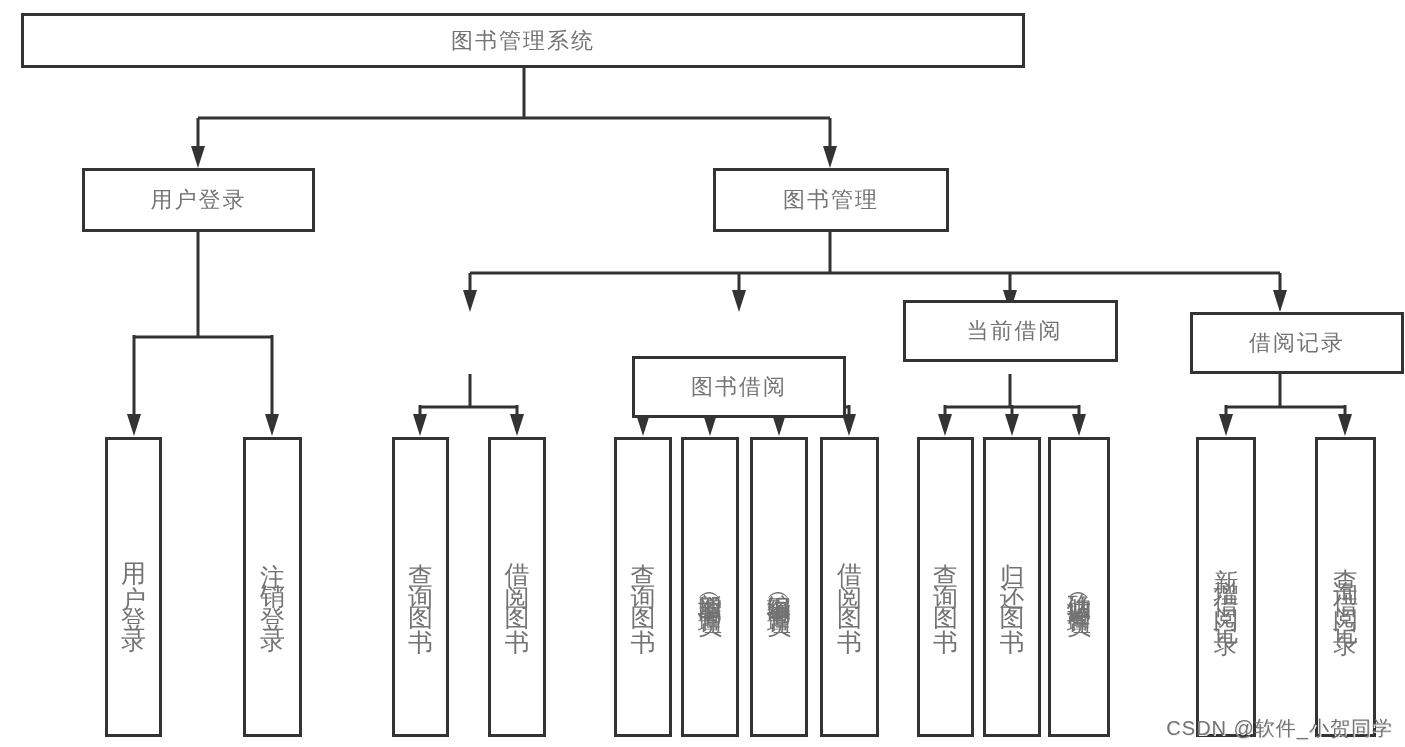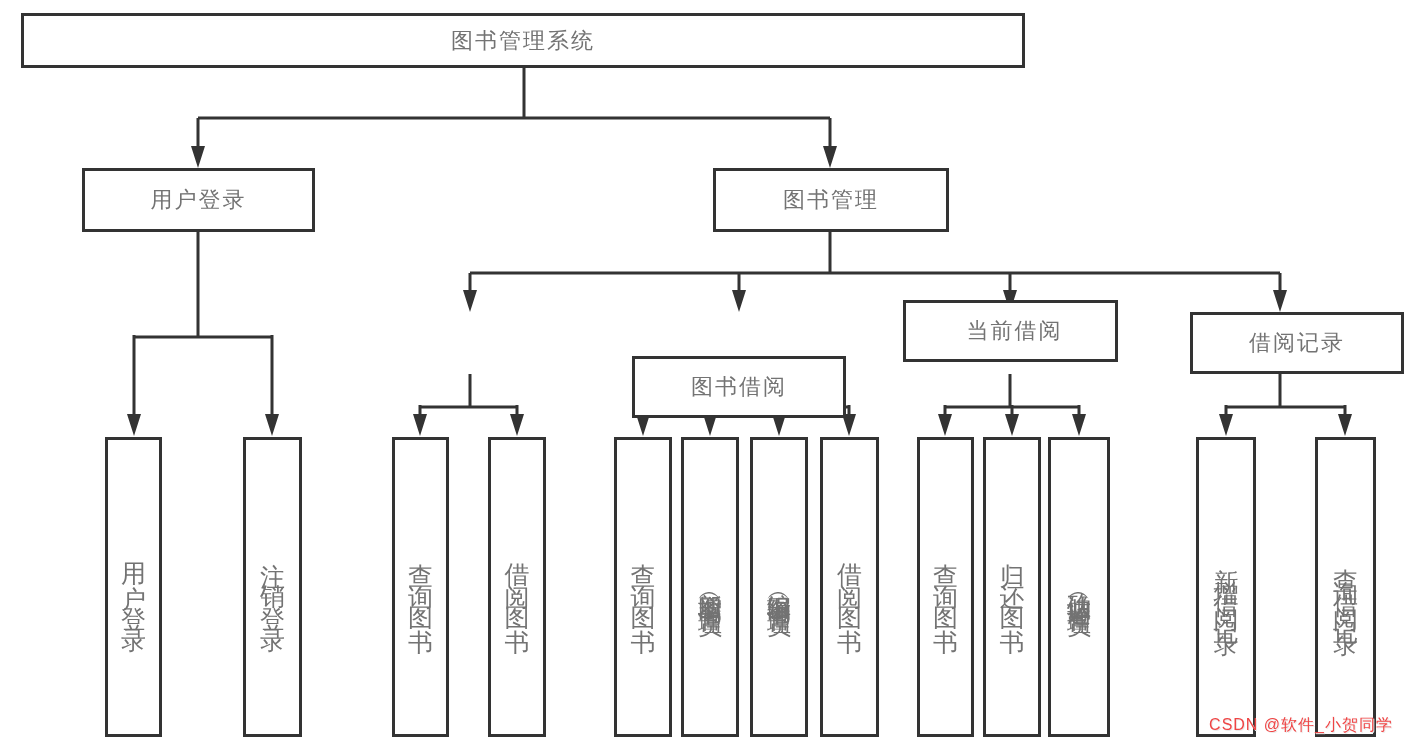--- a/index.html
+++ b/index.html
@@ -47,22 +47,22 @@
     white-space: nowrap;
     line-height: 1;
   }
   .node.v4 .lbl { letter-spacing: 22px; }
   .node.v6 .lbl { letter-spacing: 13px; }
   .node.v9 .lbl { letter-spacing: 3px; font-size: 24px; }
   .watermark {
     position: absolute;
     right: 12px;
     top: 715px;
-    font-size: 16px;
-    color: #ef4444;
+    font-size: 20px;
+    color: #737373;
     letter-spacing: 1px;
     text-shadow: 1px 1px 0 #ebebeb;
     white-space: nowrap;
   }
 </style>
 </head>
 <body>
 
 <div class="canvas">
 

